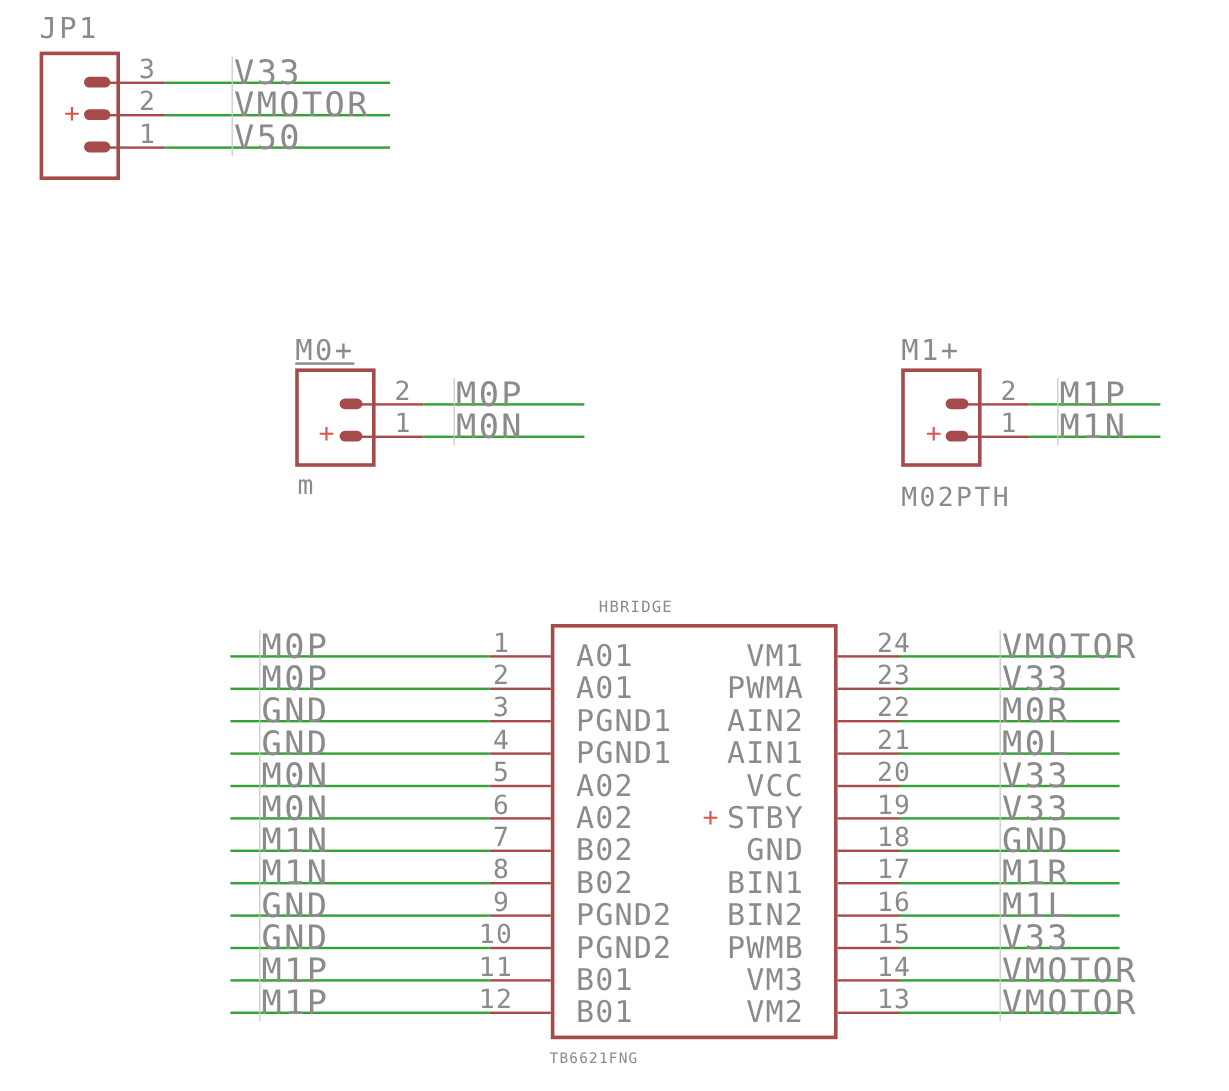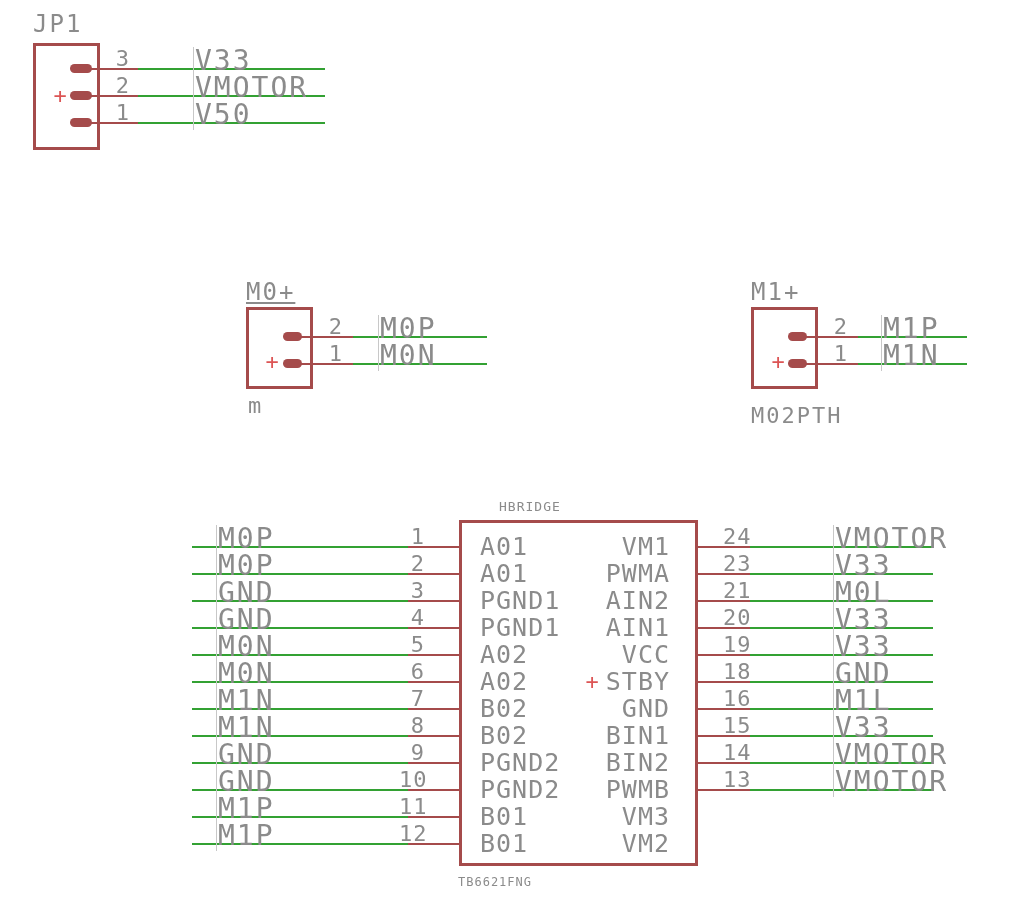--- a/index.html
+++ b/index.html
@@ -61,21 +61,21 @@
   .hbl-rows .wire{left:0;width:216px;}
   .hbl-rows .stub{left:216px;width:51px;}
   .hbl-rows .num{left:207px;width:26px;text-align:right;}
   .hbl-rows .net{left:26px;}
   .hbl-rows .tick{left:24px;}
 
   
   .hbr-rows{left:698px;top:533px;width:237px;}
   .hbr-rows .stub{left:0;width:52px;}
   .hbr-rows .wire{left:52px;width:183px;}
-  .hbr-rows .num{left:25px;width:44px;text-align:left;}
+  .hbr-rows .num{left:25px;width:44px;text-align:center;}
   .hbr-rows .net{left:137px;}
   .hbr-rows .tick{left:135px;}
 
   
   .names{position:absolute;}
   .names .nrow{height:27px;line-height:27px;font-size:25px;letter-spacing:1px;white-space:nowrap;}
   .hb-names-left{left:480px;top:533px;}
   .hb-names-right{left:555px;top:533px;width:115px;text-align:right;}
 
   
@@ -295,20 +295,27 @@
       </div>
 
       <div class="prow">
         <div class="stub"></div>
         <div class="wire"></div>
         <div class="tick"></div>
         <div class="num">23</div>
         <div class="net">V33</div>
       </div>
 
+      <div class="prow">
+        <div class="stub"></div>
+        <div class="wire"></div>
+        <div class="tick"></div>
+        <div class="num">22</div>
+        <div class="net">M0R</div>
+      </div>
 
       <div class="prow">
         <div class="stub"></div>
         <div class="wire"></div>
         <div class="tick"></div>
         <div class="num">21</div>
         <div class="net">M0L</div>
       </div>
 
       <div class="prow">
@@ -328,20 +335,27 @@
       </div>
 
       <div class="prow">
         <div class="stub"></div>
         <div class="wire"></div>
         <div class="tick"></div>
         <div class="num">18</div>
         <div class="net">GND</div>
       </div>
 
+      <div class="prow">
+        <div class="stub"></div>
+        <div class="wire"></div>
+        <div class="tick"></div>
+        <div class="num">17</div>
+        <div class="net">M1R</div>
+      </div>
 
       <div class="prow">
         <div class="stub"></div>
         <div class="wire"></div>
         <div class="tick"></div>
         <div class="num">16</div>
         <div class="net">M1L</div>
       </div>
 
       <div class="prow">

